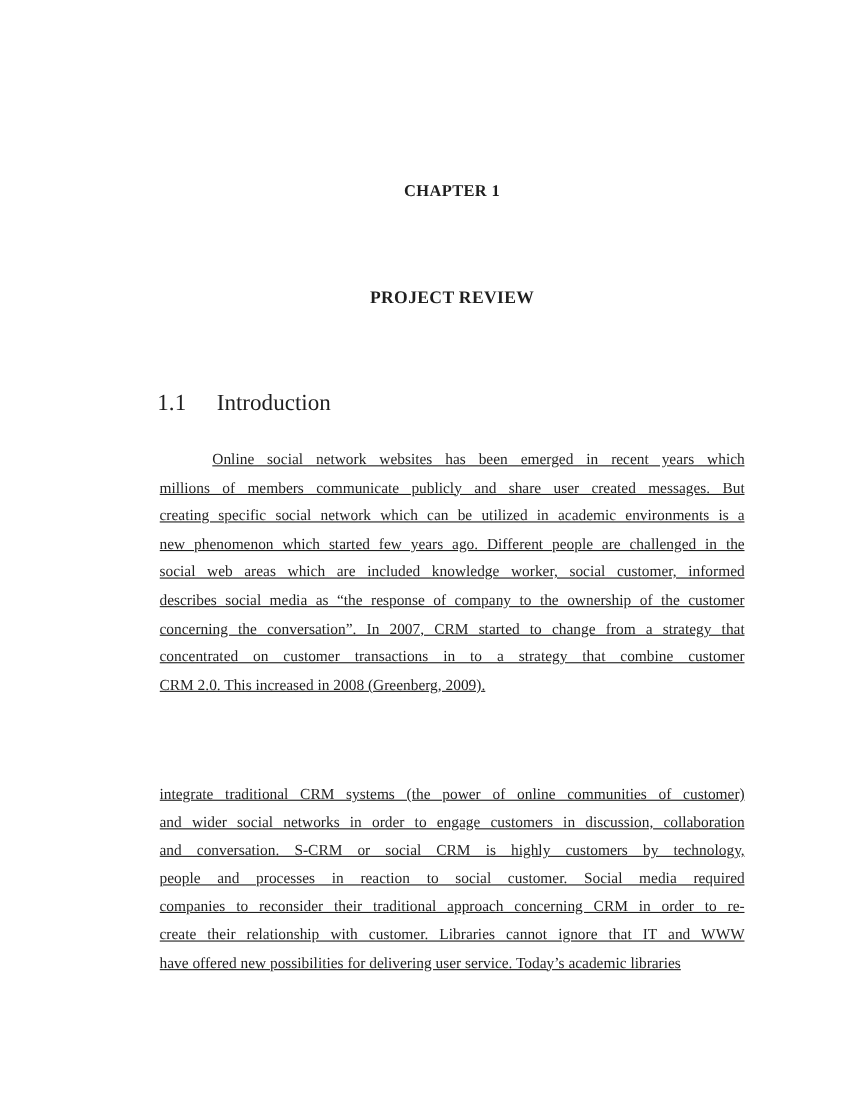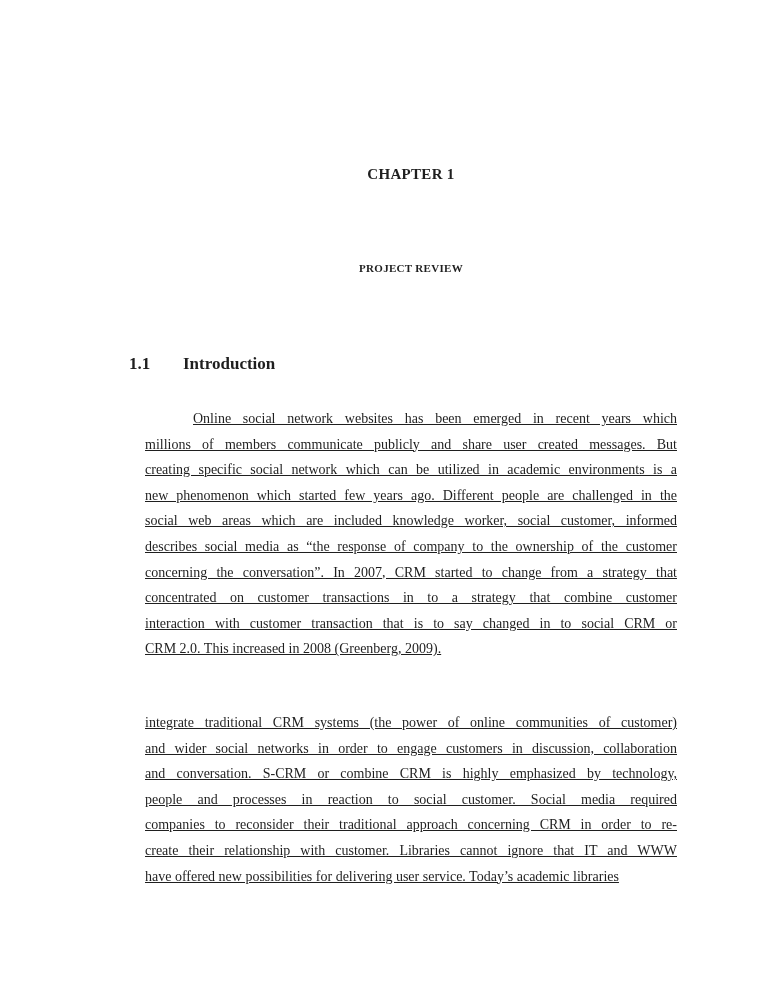--- a/index.html
+++ b/index.html
@@ -26,30 +26,30 @@
     font-size: 15px;
     letter-spacing: 0.3px;
   }
   .doc-title {
     position: absolute;
     top: 262px;
     left: 145px;
     width: 532px;
     text-align: center;
     font-weight: bold;
-    font-size: 11px;
+    font-size: 16px;
     letter-spacing: 0.3px;
   }
   .section-heading {
     position: absolute;
     top: 354px;
-    left: 129px;
+    left: 143px;
     width: 534px;
-    font-weight: bold;
-    font-size: 17px;
+    font-weight: normal;
+    font-size: 21px;
   }
   .section-heading .sec-num {
     display: inline-block;
     width: 54px;
   }
   .para {
     position: absolute;
     left: 145px;
     width: 532px;
     font-size: 14px;
@@ -83,27 +83,26 @@
 
   <div class="para para-1">
       <div class="line first">Online social network websites has been emerged in recent years which</div>
       <div class="line">millions of members communicate publicly and share user created messages. But</div>
       <div class="line">creating specific social network which can be utilized in academic environments is a</div>
       <div class="line">new phenomenon which started few years ago. Different people are challenged in the</div>
       <div class="line">social web areas which are included knowledge worker, social customer, informed</div>
       <div class="line">describes social media as “the response of company to the ownership of the customer</div>
       <div class="line">concerning the conversation”. In 2007, CRM started to change from a strategy that</div>
       <div class="line">concentrated on customer transactions in to a strategy that combine customer</div>
-      <div class="line">interaction with customer transaction that is to say changed  in to social CRM or</div>
       <div class="line last">CRM 2.0. This increased in 2008 (Greenberg, 2009).</div>
     </div>
 
   <div class="para para-2">
       <div class="line">integrate traditional CRM systems (the power of online communities of customer)</div>
       <div class="line">and wider social networks in order to engage customers in discussion, collaboration</div>
-      <div class="line">and conversation. S-CRM or combine CRM is highly emphasized by technology,</div>
+      <div class="line">and conversation. S-CRM or social CRM is highly customers by technology,</div>
       <div class="line">people and processes in reaction to social customer. Social media required</div>
       <div class="line">companies to reconsider their traditional approach concerning CRM in order to re-</div>
       <div class="line">create their relationship with customer. Libraries cannot ignore that IT and WWW</div>
       <div class="line last">have offered new possibilities for delivering user service. Today’s academic libraries</div>
     </div>
 
 </div>
 
 </body></html>

